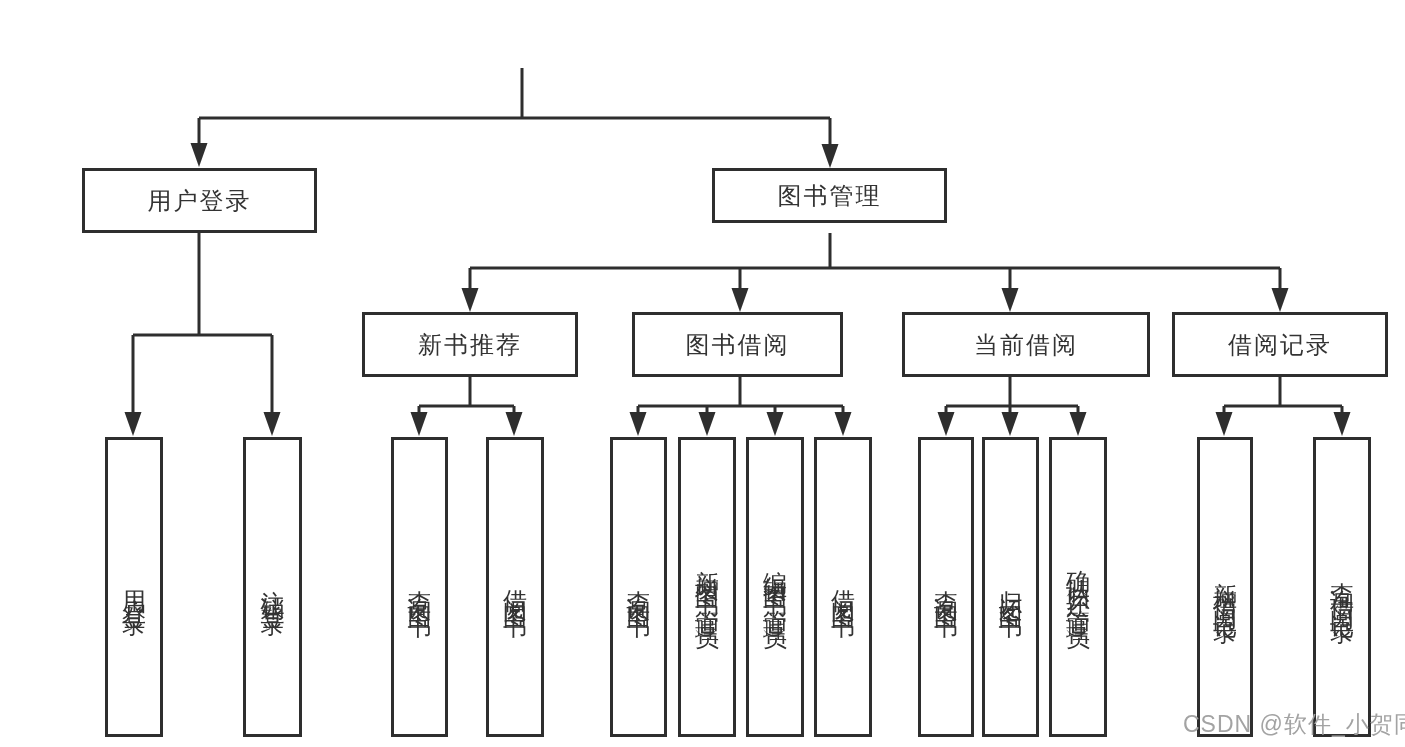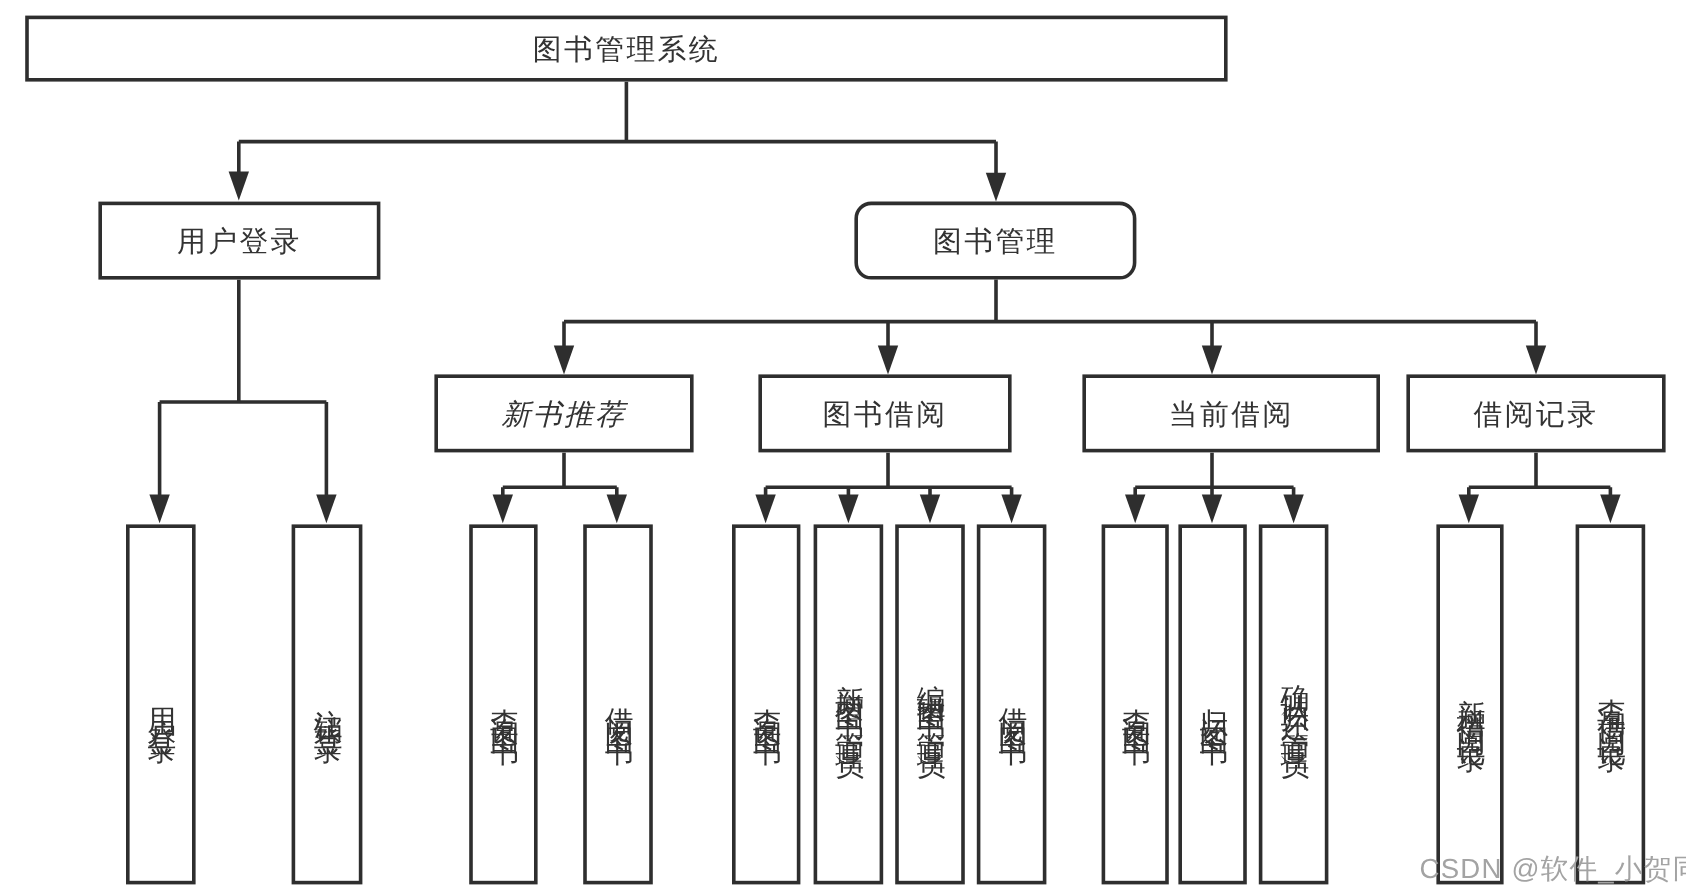--- a/index.html
+++ b/index.html
@@ -54,32 +54,29 @@
       <polygon points="766.5,412 783.5,412 775,436"></polygon>
       <polygon points="834.5,412 851.5,412 843,436"></polygon>
       <polygon points="937.5,412 954.5,412 946,436"></polygon>
       <polygon points="1001.5,412 1018.5,412 1010,436"></polygon>
       <polygon points="1069.5,412 1086.5,412 1078,436"></polygon>
       <polygon points="1215.5,412 1232.5,412 1224,436"></polygon>
       <polygon points="1333.5,412 1350.5,412 1342,436"></polygon>
     </g>
   </svg>
 
-  <div class="box hnode" style="left:21px;top:13px;width:1002px;height:55px;">
-    <span class="lbl">图书管理系统</span>
-  </div>
 
   <div class="box hnode" style="left:82px;top:168px;width:235px;height:65px;">
     <span class="lbl">用户登录</span>
   </div>
-  <div class="box hnode" style="left:712px;top:168px;width:235px;height:65px;border-radius:14px;">
+  <div class="box hnode" style="left:712px;top:168px;width:235px;height:55px;">
     <span class="lbl">图书管理</span>
   </div>
 
-  <div class="box hnode" style="left:362px;top:312px;width:216px;height:65px;font-style:italic;">
+  <div class="box hnode" style="left:362px;top:312px;width:216px;height:65px;">
     <span class="lbl">新书推荐</span>
   </div>
   <div class="box hnode" style="left:632px;top:312px;width:211px;height:65px;">
     <span class="lbl">图书借阅</span>
   </div>
   <div class="box hnode" style="left:902px;top:312px;width:248px;height:65px;">
     <span class="lbl">当前借阅</span>
   </div>
   <div class="box hnode" style="left:1172px;top:312px;width:216px;height:65px;">
     <span class="lbl">借阅记录</span>

